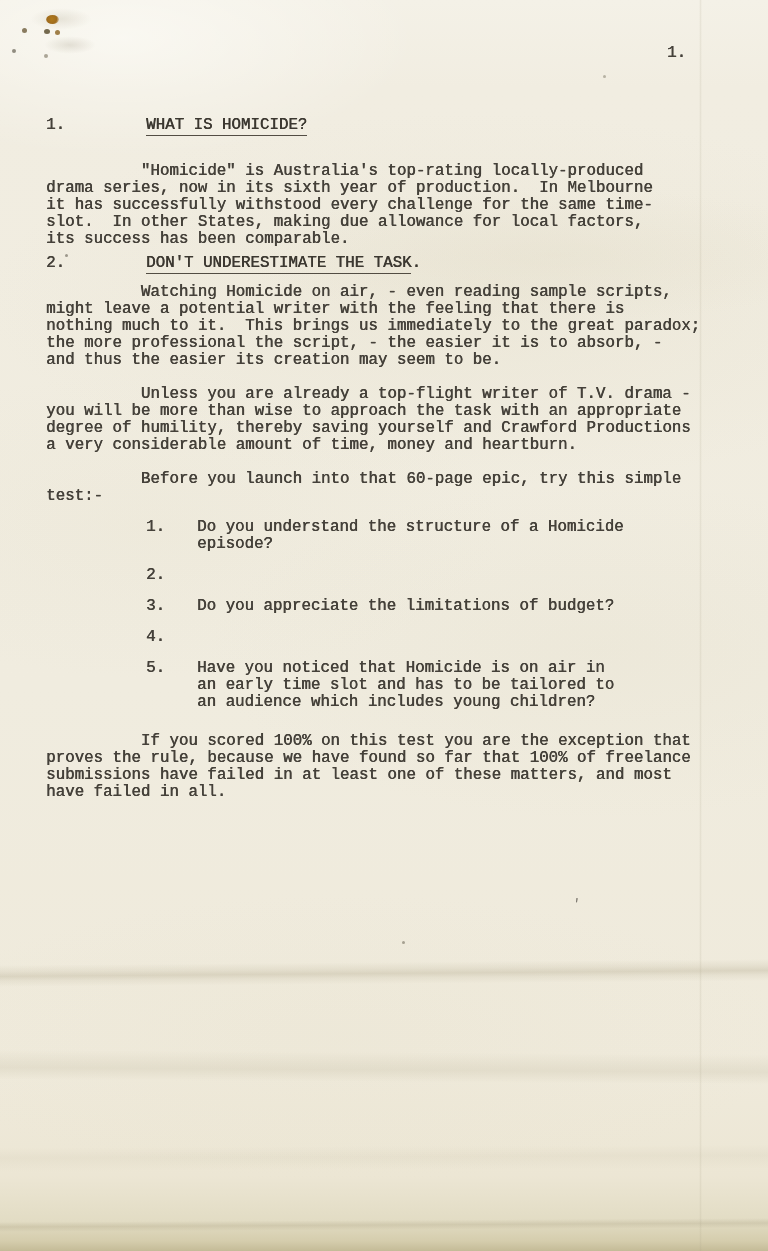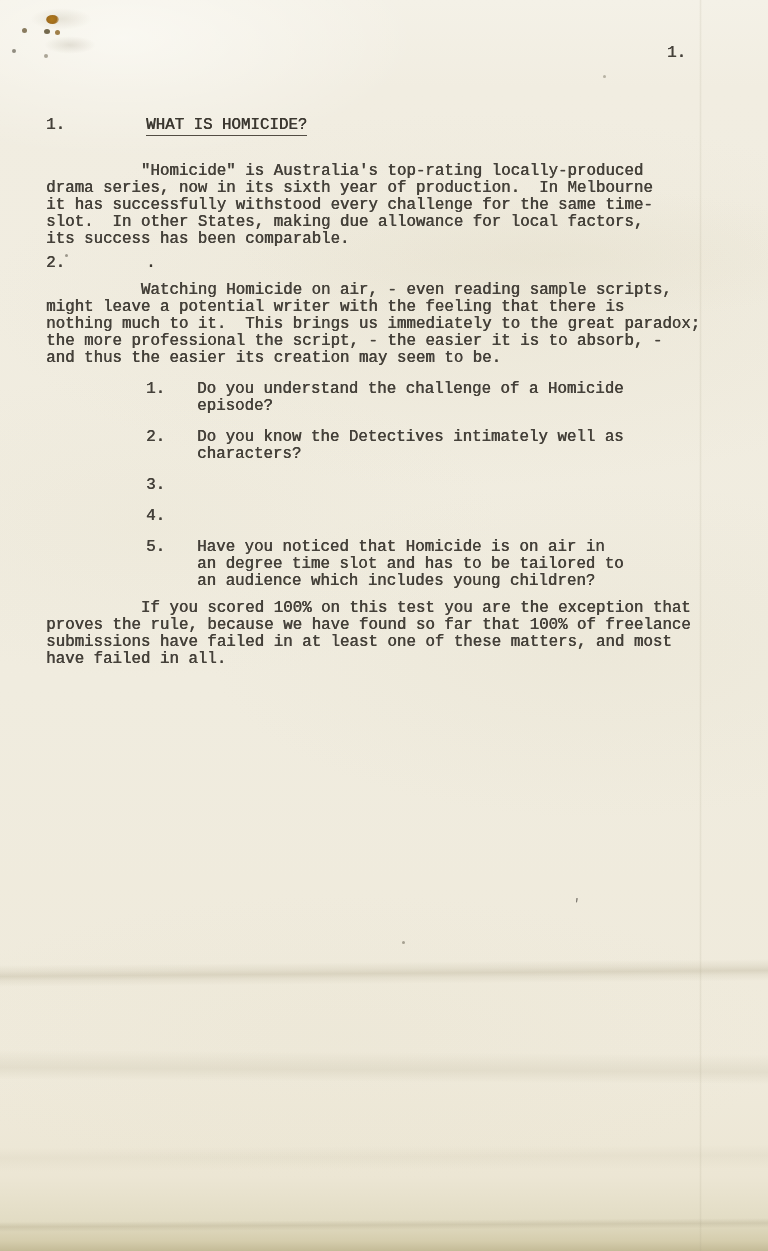--- a/index.html
+++ b/index.html
@@ -72,21 +72,21 @@
   .heading-row { display: flex; align-items: baseline; }
   .sec-num { width: 100px; flex: 0 0 100px; }
   .sec-title { border-bottom: 1.7px solid rgba(60,55,46,0.88); padding-bottom: 1px; color: #3c3831; }
   .sec-suffix { color: #3c3831; }
   .para { margin: 17px 0 0 0; white-space: pre-wrap; text-indent: 10ch; }
   .sec-2 { margin-top: 7px; }
   .quiz { margin-top: 8px; margin-left: 100px; }
   .quiz-item { display: flex; margin-top: 14px; }
   .quiz-num { width: 51px; flex: 0 0 51px; }
   .quiz-text { white-space: pre-wrap; }
-  .para-after { margin-top: 10px; }
+  .para-after { margin-top: 22px; }
 </style>
 </head>
 <body>
 
 <div class="paper">
 
   <div class="shade-band"></div>
   <div class="crease crease-1"></div>
   <div class="crease crease-2"></div>
   <div class="crease crease-3"></div>
@@ -115,49 +115,55 @@
       <span class="sec-suffix"></span>
     </div>
     <p class="para" style="margin-top:27px">"Homicide" is Australia's top-rating locally-produced
 drama series, now in its sixth year of production.  In Melbourne
 it has successfully withstood every challenge for the same time-
 slot.  In other States, making due allowance for local factors,
 its success has been comparable.</p>
 
     <div class="heading-row sec-2">
       <span class="sec-num">2.</span>
+      <span class="sec-title">DON'T UNDERESTIMATE THE TASK</span>
       <span class="sec-suffix">.</span>
     </div>
     <p class="para" style="margin-top:10px">Watching Homicide on air, - even reading sample scripts,
 might leave a potential writer with the feeling that there is
 nothing much to it.  This brings us immediately to the great paradox;
 the more professional the script, - the easier it is to absorb, -
 and thus the easier its creation may seem to be.</p>
+    <p class="para">Unless you are already a top-flight writer of T.V. drama -
+you will be more than wise to approach the task with an appropriate
+degree of humility, thereby saving yourself and Crawford Productions
+a very considerable amount of time, money and heartburn.</p>
+    <p class="para">Before you launch into that 60-page epic, try this simple
+test:-</p>
 
     <div class="quiz">
       <div class="quiz-item">
         <span class="quiz-num">1.</span>
-        <span class="quiz-text">Do you understand the challenge of a Homicide
+        <span class="quiz-text">Do you understand the structure of a Homicide
 episode?</span>
       </div>
       <div class="quiz-item">
         <span class="quiz-num">2.</span>
-        <span class="quiz-text">Do you know the Detectives intimately well as
-characters?</span>
       </div>
       <div class="quiz-item">
         <span class="quiz-num">3.</span>
+        <span class="quiz-text">Do you appreciate the limitations of budget?</span>
       </div>
       <div class="quiz-item">
         <span class="quiz-num">4.</span>
       </div>
       <div class="quiz-item">
         <span class="quiz-num">5.</span>
         <span class="quiz-text">Have you noticed that Homicide is on air in
-an degree time slot and has to be tailored to
+an early time slot and has to be tailored to
 an audience which includes young children?</span>
       </div>
     </div>
 
     <p class="para para-after">If you scored 100% on this test you are the exception that
 proves the rule, because we have found so far that 100% of freelance
 submissions have failed in at least one of these matters, and most
 have failed in all.</p>
 
   </div>

